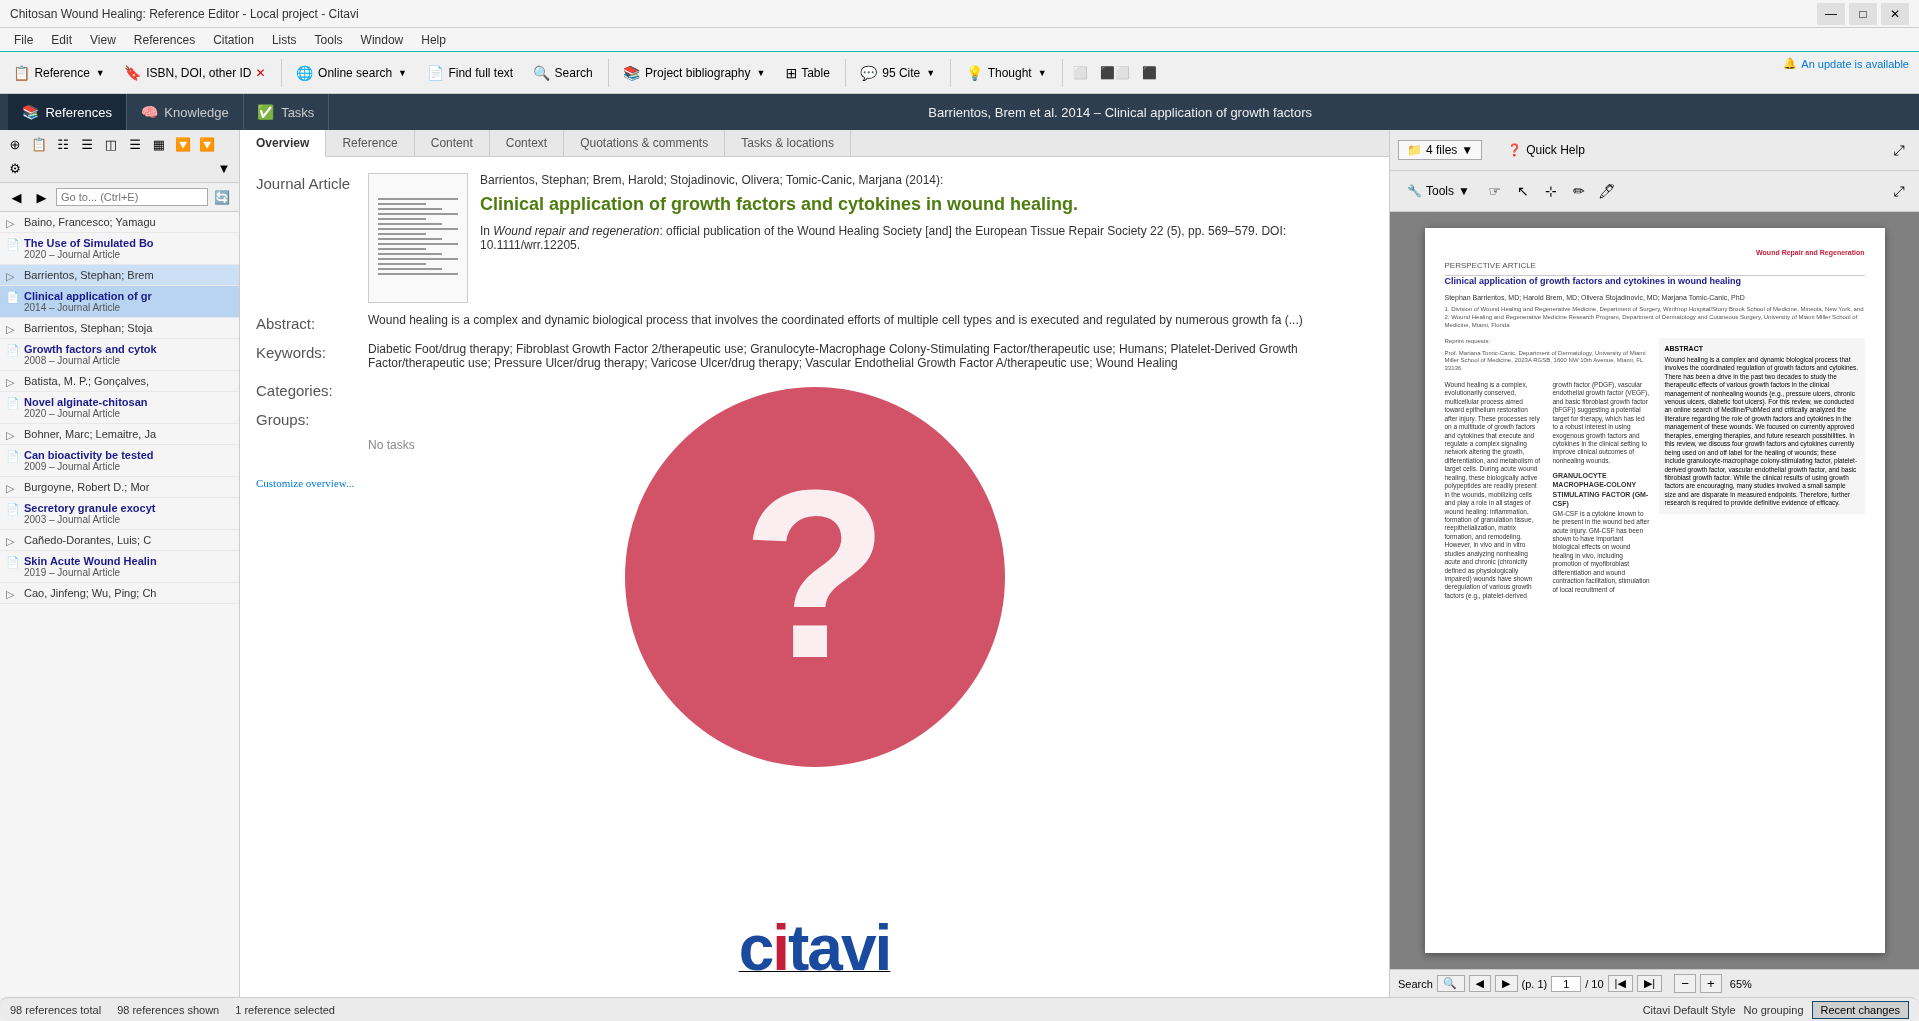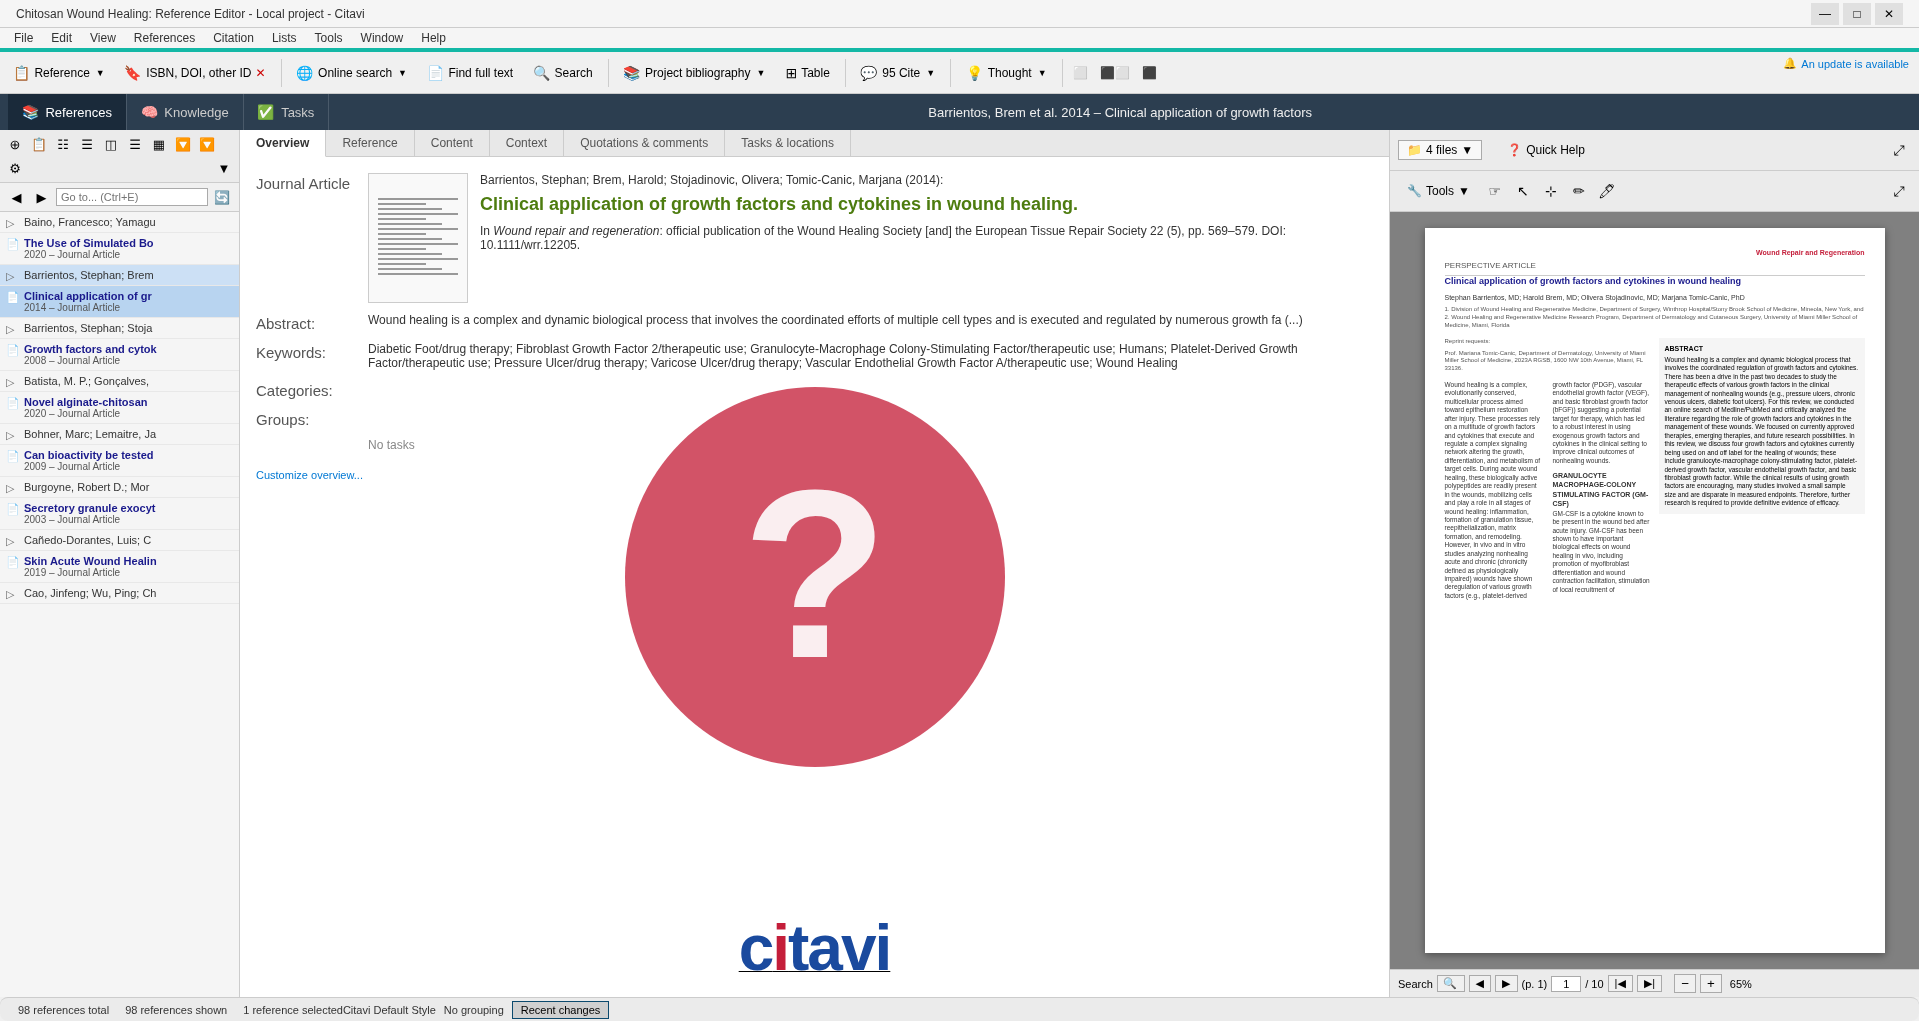--- a/index.html
+++ b/index.html
@@ -5,30 +5,30 @@
     * { box-sizing: border-box; margin: 0; padding: 0; }
     body { font-family: 'Segoe UI', Arial, sans-serif; font-size: 12px; background: #f0f0f0; overflow: hidden; width: 1919px; height: 1021px; }
 
     
     #title-bar {
       background: #f5f5f5;
       border-bottom: 1px solid #ccc;
       height: 28px;
       display: flex;
       align-items: center;
-      padding: 0 16px;
+      padding: 0 10px;
       justify-content: space-between;
     }
     #title-bar .win-controls { display: flex; gap: 4px; }
     #title-bar .win-btn { width: 28px; height: 22px; border: none; background: #e0e0e0; cursor: pointer; font-size: 12px; display: flex; align-items: center; justify-content: center; }
 
     
     #menu-bar {
       background: #f5f5f5;
-      border-bottom: 4px solid #14b8a6;
+      border-bottom: 1px solid #14b8a6;
       height: 24px;
       display: flex;
       align-items: center;
       padding: 0 6px;
       gap: 2px;
     }
     .menu-item {
       padding: 2px 8px;
       font-size: 12px;
       cursor: pointer;
@@ -314,22 +314,22 @@
     #pdf-page .abstract-box { background: #f5f5f5; padding: 6px; margin-bottom: 6px; font-size: 6.5px; }
     #pdf-page .woundregen-label { font-size: 7px; font-weight: bold; color: #c41e3a; text-align: right; margin-bottom: 4px; }
 
     
     #bottom-bar {
       height: 24px;
       background: #ebebeb;
       border-top: 1px solid #ccc;
       display: flex;
       align-items: center;
-      padding: 0 18px;
-      justify-content: flex-start;
+      padding: 0 10px;
+      justify-content: space-between;
       border-radius: 8px;
     }
     #bottom-left { display: flex; gap: 16px; font-size: 11px; color: #333; }
     #bottom-right { display: flex; align-items: center; gap: 8px; font-size: 11px; color: #333; }
     #pdf-nav-bottom {
       display: flex;
       align-items: center;
       padding: 4px 8px;
       gap: 4px;
       border-top: 1px solid #ccc;
@@ -643,21 +643,21 @@
           <circle cx="200" cy="200" r="190" fill="#c41e3a" opacity="0.85"></circle>
 
           <text x="200" y="280" text-anchor="middle" font-size="240" font-weight="900" fill="white" font-family="Arial Black, sans-serif" opacity="0.9">?</text>
         </svg>
       </div>
 
       <div style="position:absolute; bottom:12px; left:50%; transform:translateX(-50%); z-index:11; pointer-events:none;text-decoration:underline;">
         <span style="font-size:64px; font-weight:900; color:#1a4a9e; font-family:'Arial Black',sans-serif; letter-spacing:-2px;">c<span style="color:#c41e3a;">i</span>tavi</span>
       </div>
 
-      <div style="margin-top:16px;">
+      <div style="margin-top:24px;font-family:Liberation Serif, serif;">
         <a href="#" style="font-size:11px;color:#0078d4;text-decoration:none;">Customize overview...</a>
       </div>
 
     </div>
   </div>
 
   <div id="right-panel">
     <div id="right-header">
       <div class="files-dropdown">
         <span>📁</span>

